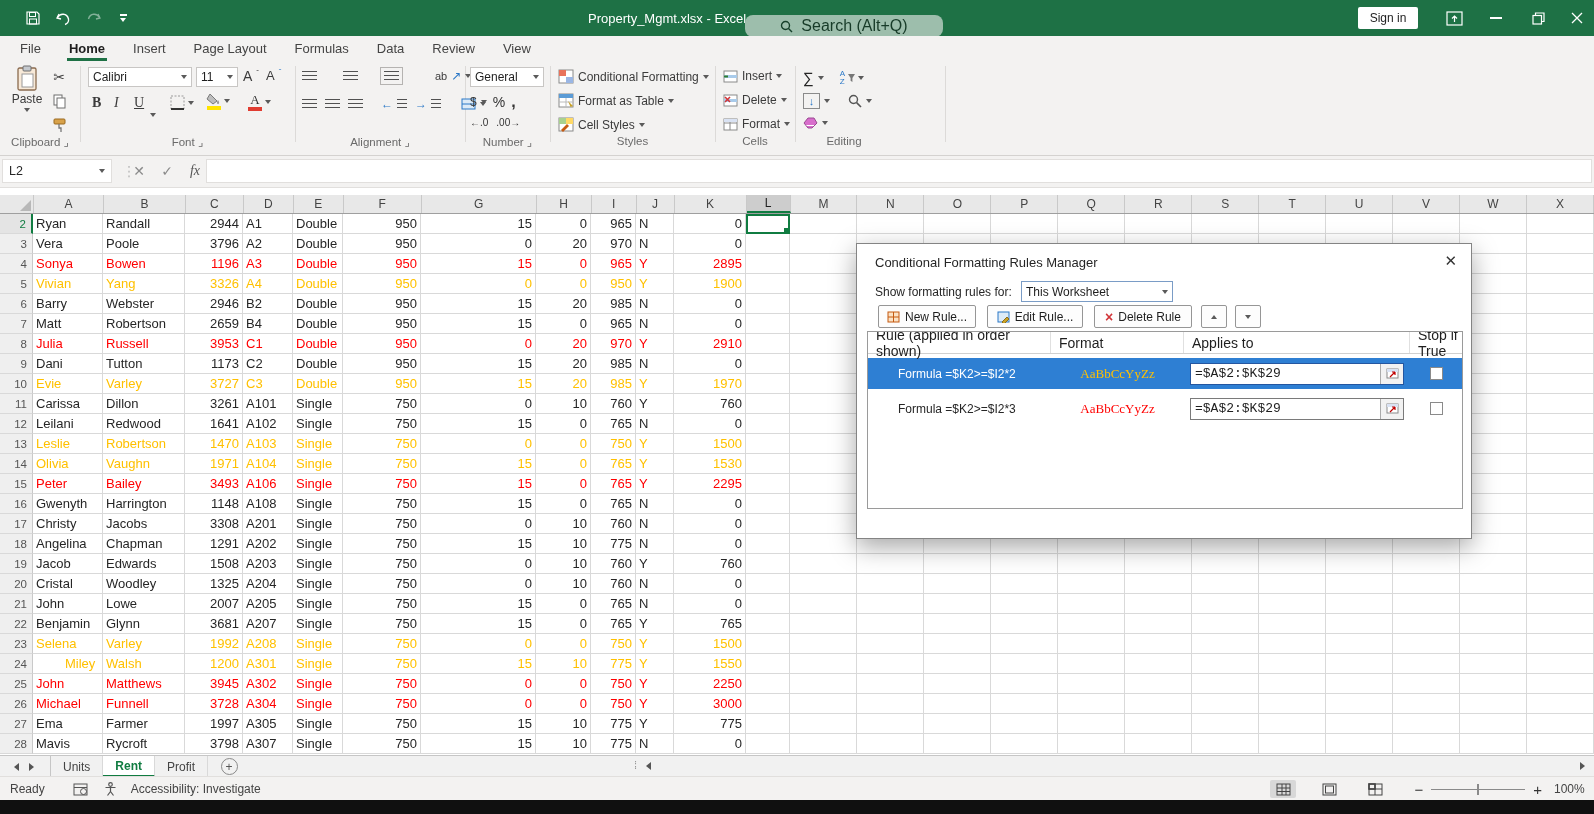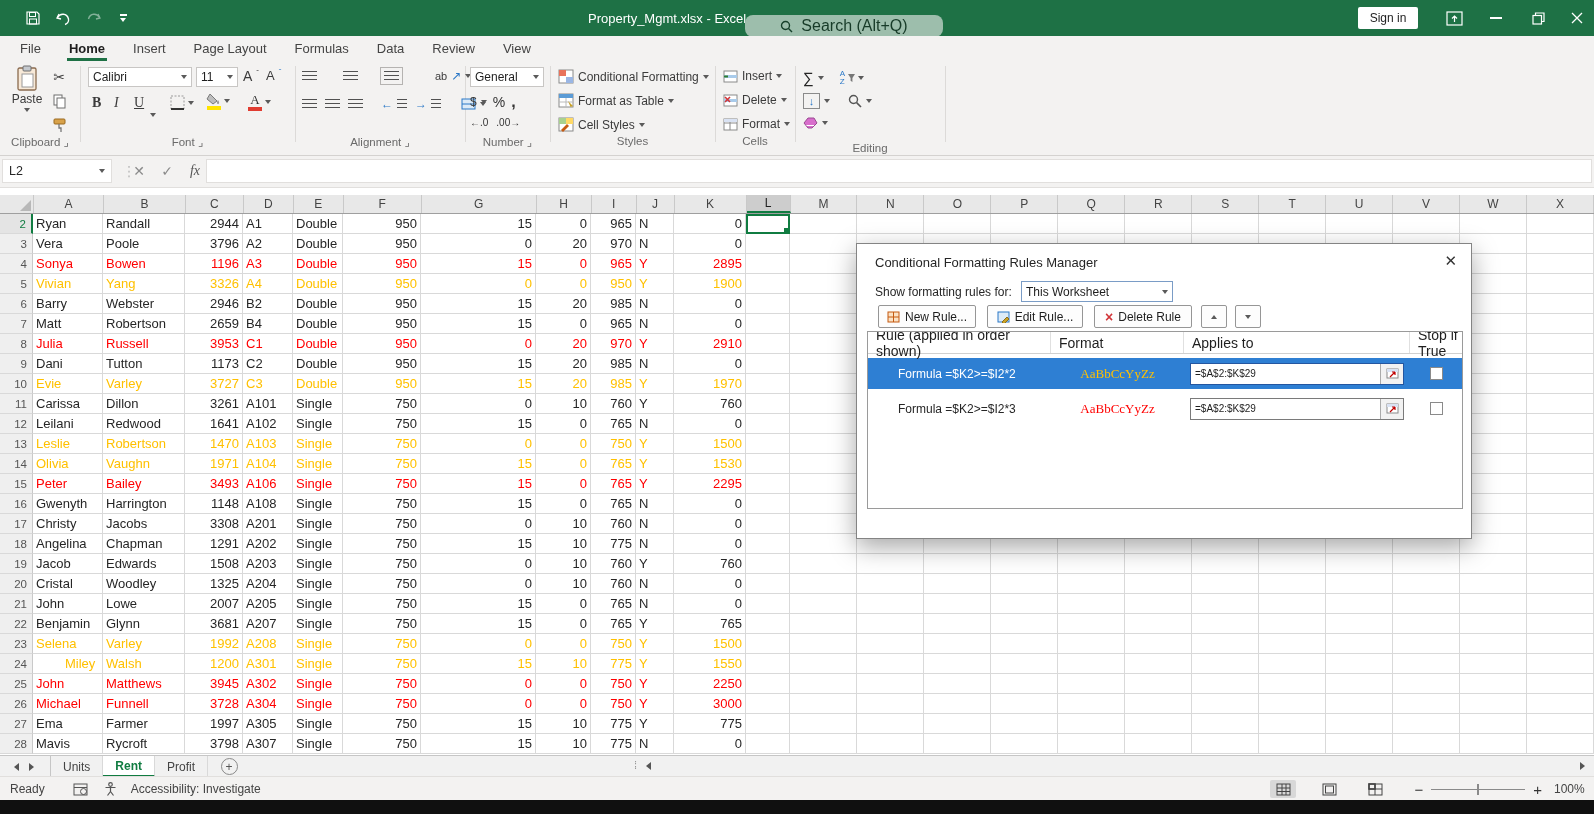--- a/index.html
+++ b/index.html
@@ -64,21 +64,21 @@
        box-shadow:0 8px 24px rgba(0,0,0,.35);box-sizing:border-box;font-size:12px;}
   .dbtn{background:#FDFDFD;border:1px solid #969696;border-radius:2px;display:flex;align-items:center;justify-content:center;gap:5px;font-size:12px;color:#1e1e1e;box-sizing:border-box;}
   #dlist{position:absolute;left:10px;top:87px;width:596px;height:178px;border:1px solid #9a9a9a;box-sizing:border-box;background:#fff;overflow:hidden;}
   .dhdr{display:flex;height:21px;border-bottom:1px solid #D0D0D0;font-size:14px;color:#1e1e1e;align-items:flex-end;}
   .dhdr>div{box-sizing:border-box;border-right:1px solid #E0E0E0;height:21px;display:flex;align-items:center;padding-left:8px;}
   .dc1{width:183px;} .dc2{width:133px;} .dc3{width:226px;} .dc4{flex:1;border-right:none!important;}
   .drow{display:flex;height:31px;align-items:center;margin-top:4px;}
   .drow.sel{background:#2E7FD3;color:#fff;}
   .rfmt{font-family:"Liberation Serif",serif;font-size:13px;text-align:center;}
   .appl{height:22px;background:#fff;border:1px solid #7A7A7A;display:flex;align-items:center;box-sizing:border-box;width:214px;}
-  .appl input{border:none;outline:none;flex:1;font-size:10px;padding:0 4px;font-family:Liberation Sans, sans-serif;color:#1e1e1e;min-width:0;background:transparent;}
+  .appl input{border:none;outline:none;flex:1;font-size:13px;padding:0 4px;font-family:Liberation Mono, monospace;color:#1e1e1e;min-width:0;background:transparent;}
   .rngbtn{width:22px;height:20px;border-left:1px solid #aaa;background:#F2F2F2;display:flex;align-items:center;justify-content:center;}
   .cb{width:13px;height:13px;background:#fff;border:1px solid #8a8a8a;box-sizing:border-box;}
   #dfoot{position:absolute;left:0;top:265px;width:614px;height:29px;background:#F0F0F0;}
   .fbtn2{position:absolute;top:5px;width:70px;height:21px;background:#FDFDFD;border:1px solid #ADADAD;border-radius:2px;
          display:flex;align-items:center;justify-content:center;font-size:12px;box-sizing:border-box;}
   
   #tabrow{left:0;top:755px;width:1594px;height:21px;background:#F1F1F1;border-top:1px solid #C6C6C6;display:flex;align-items:center;}
   .stab{height:21px;display:flex;align-items:center;padding:0 12px;font-size:12px;color:#444;border-right:1px solid #D9D9D9;}
   .stab.act{background:#fff;color:#107C41;font-weight:bold;border-bottom:2px solid #107C41;box-sizing:border-box;}
   .tri{width:0;height:0;display:inline-block;}
@@ -384,21 +384,21 @@
     </div>
     <div class="abs flex" style="left:803px;top:56px;gap:4px;">
       <span>
         <svg width="15" height="12" viewBox="0 0 15 12">
             <path d="M5 1 h6 l3 5 -5 5 h-4 l-4-5z" fill="#D86ECC" stroke="#9a4a92"></path>
             <path d="M3.5 8.5 L11 8.5" stroke="#fff"></path>
           </svg>
       </span>
         <i class="cv"></i>
     </div>
-    <div class="glabel" style="left:795px;width:150px;margin-top:7px;"><span>Editing</span></div>
+    <div class="glabel" style="left:769px;width:150px;"><span>Editing</span></div>
   </div>
 
   <div id="fbar" class="abs">
     <div id="namebox">
         <span>L2</span>
         <i class="cv"></i>
       </div>
     <div class="fbtn" style="left:116px;color:#bbb;">⋮</div>
     <div class="fbtn" style="left:126px;">✕</div>
     <div class="fbtn" style="left:154px;">✓</div>

